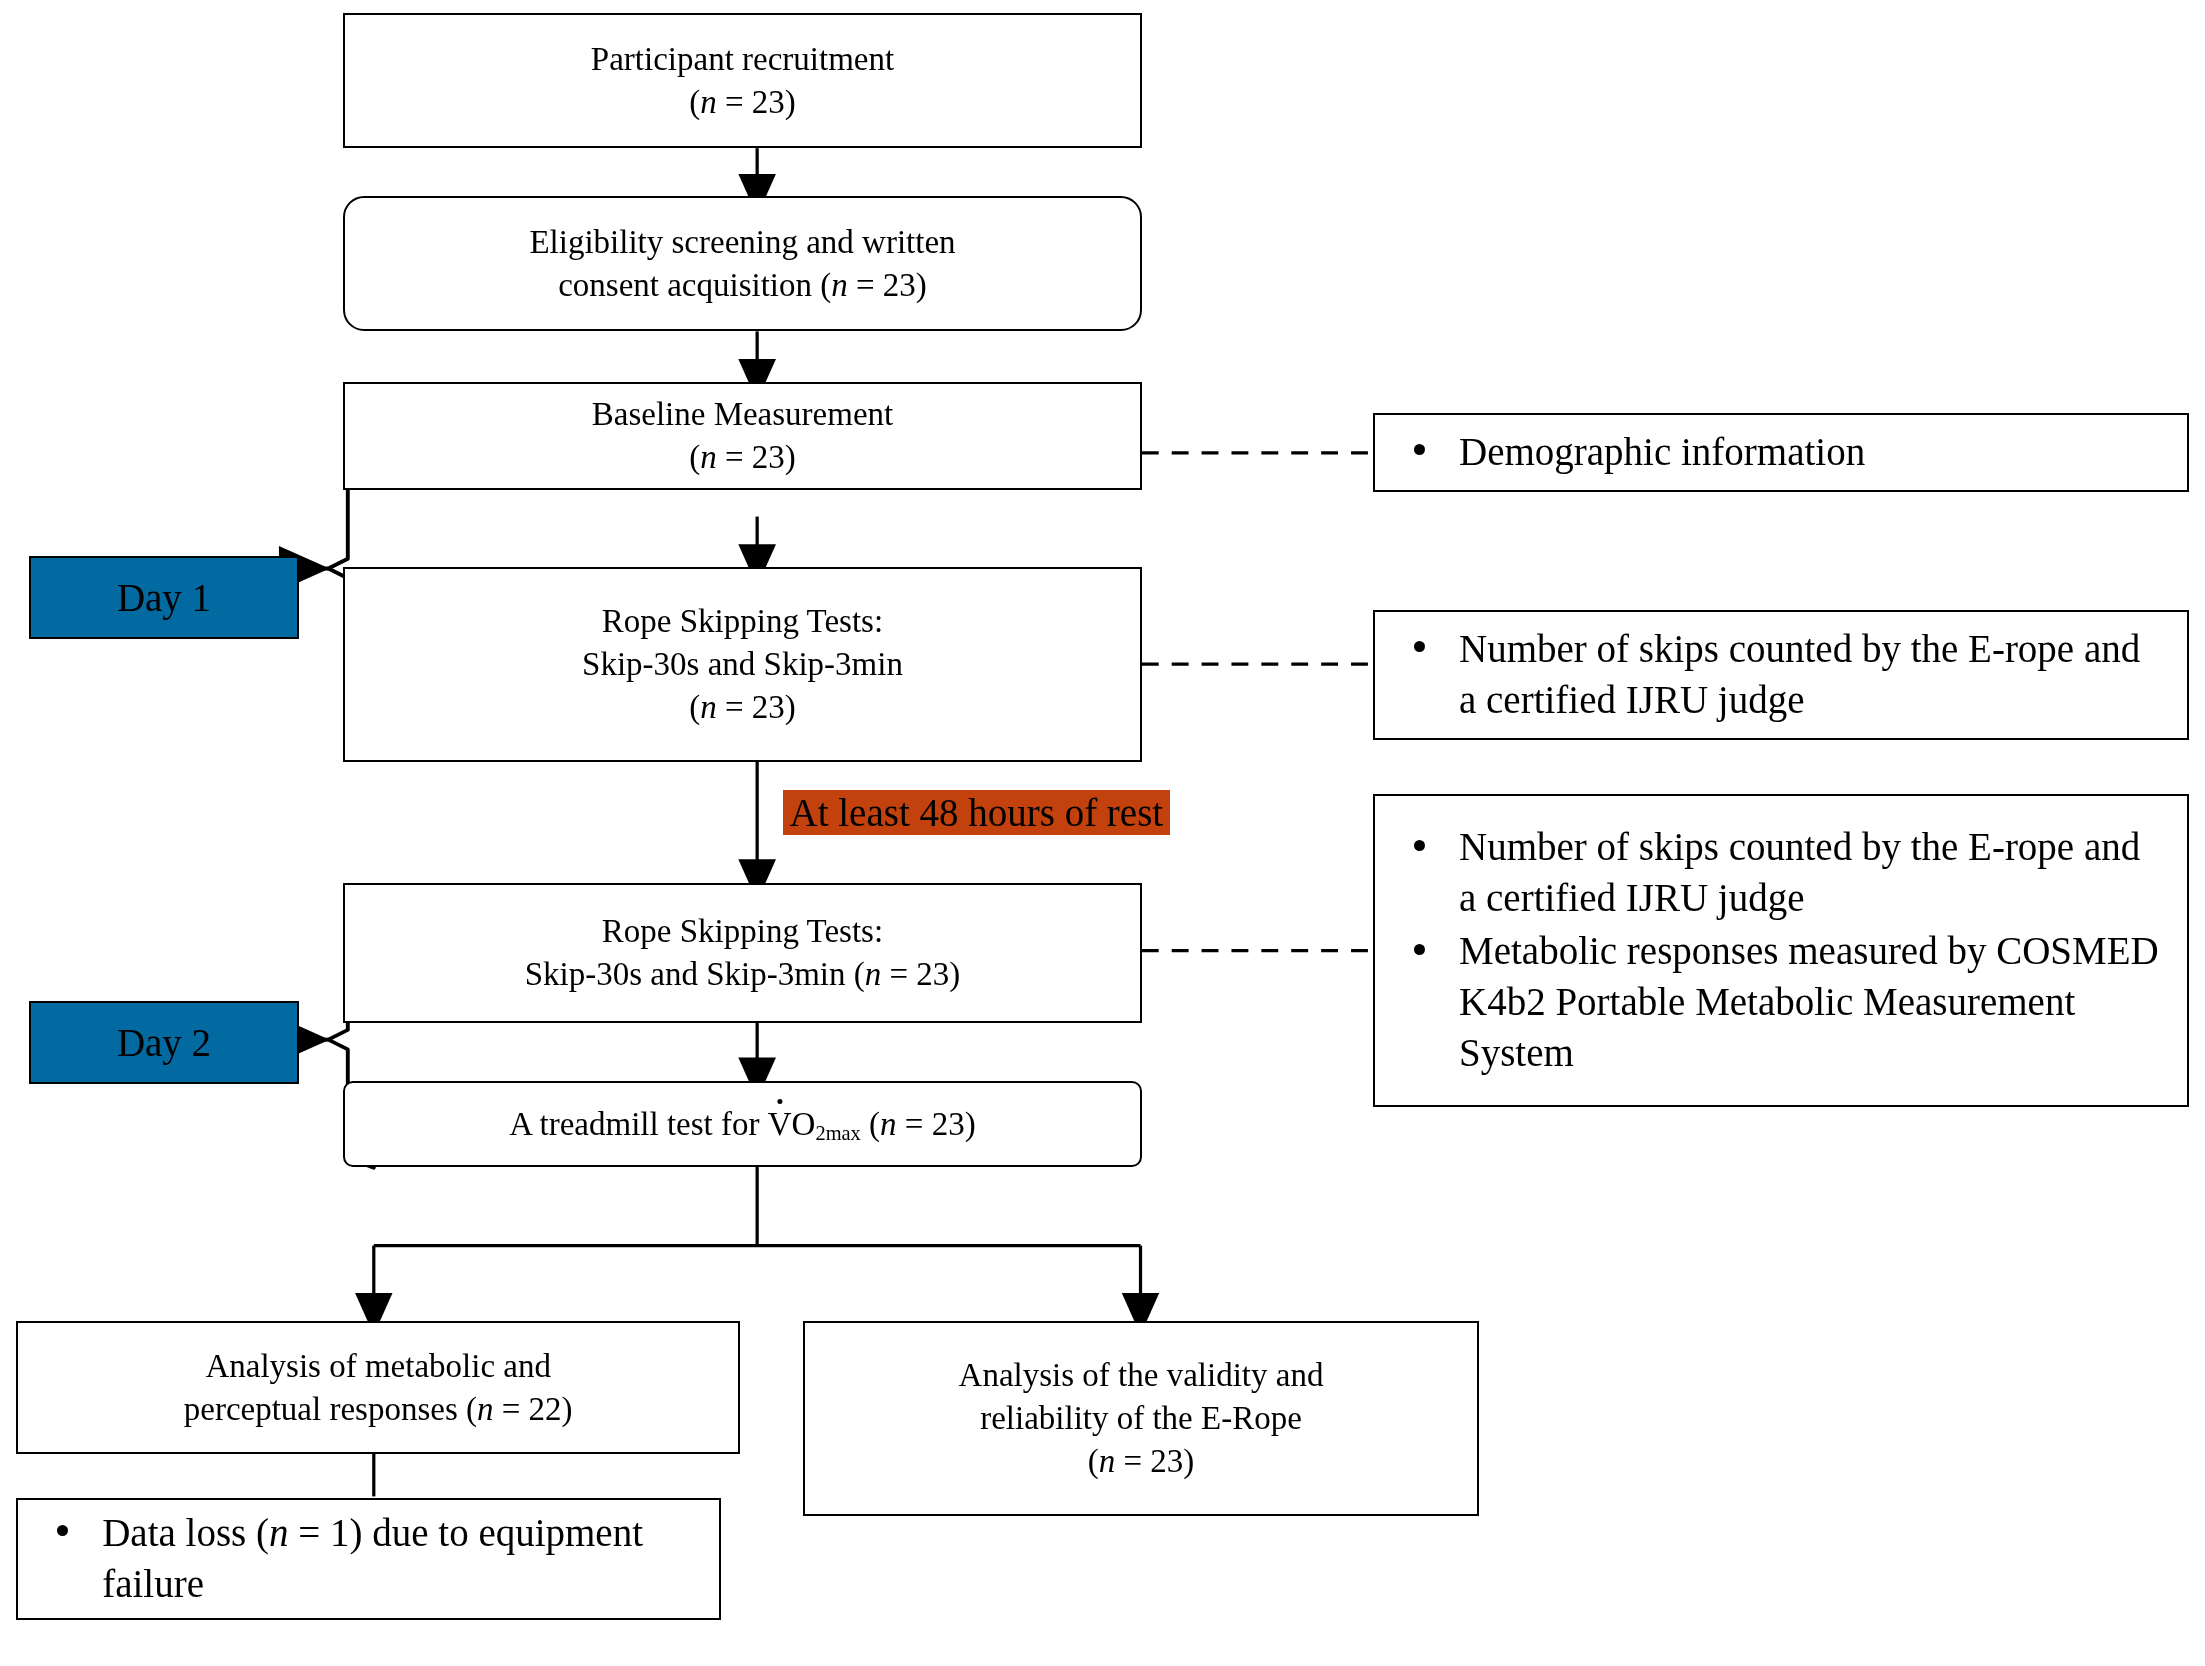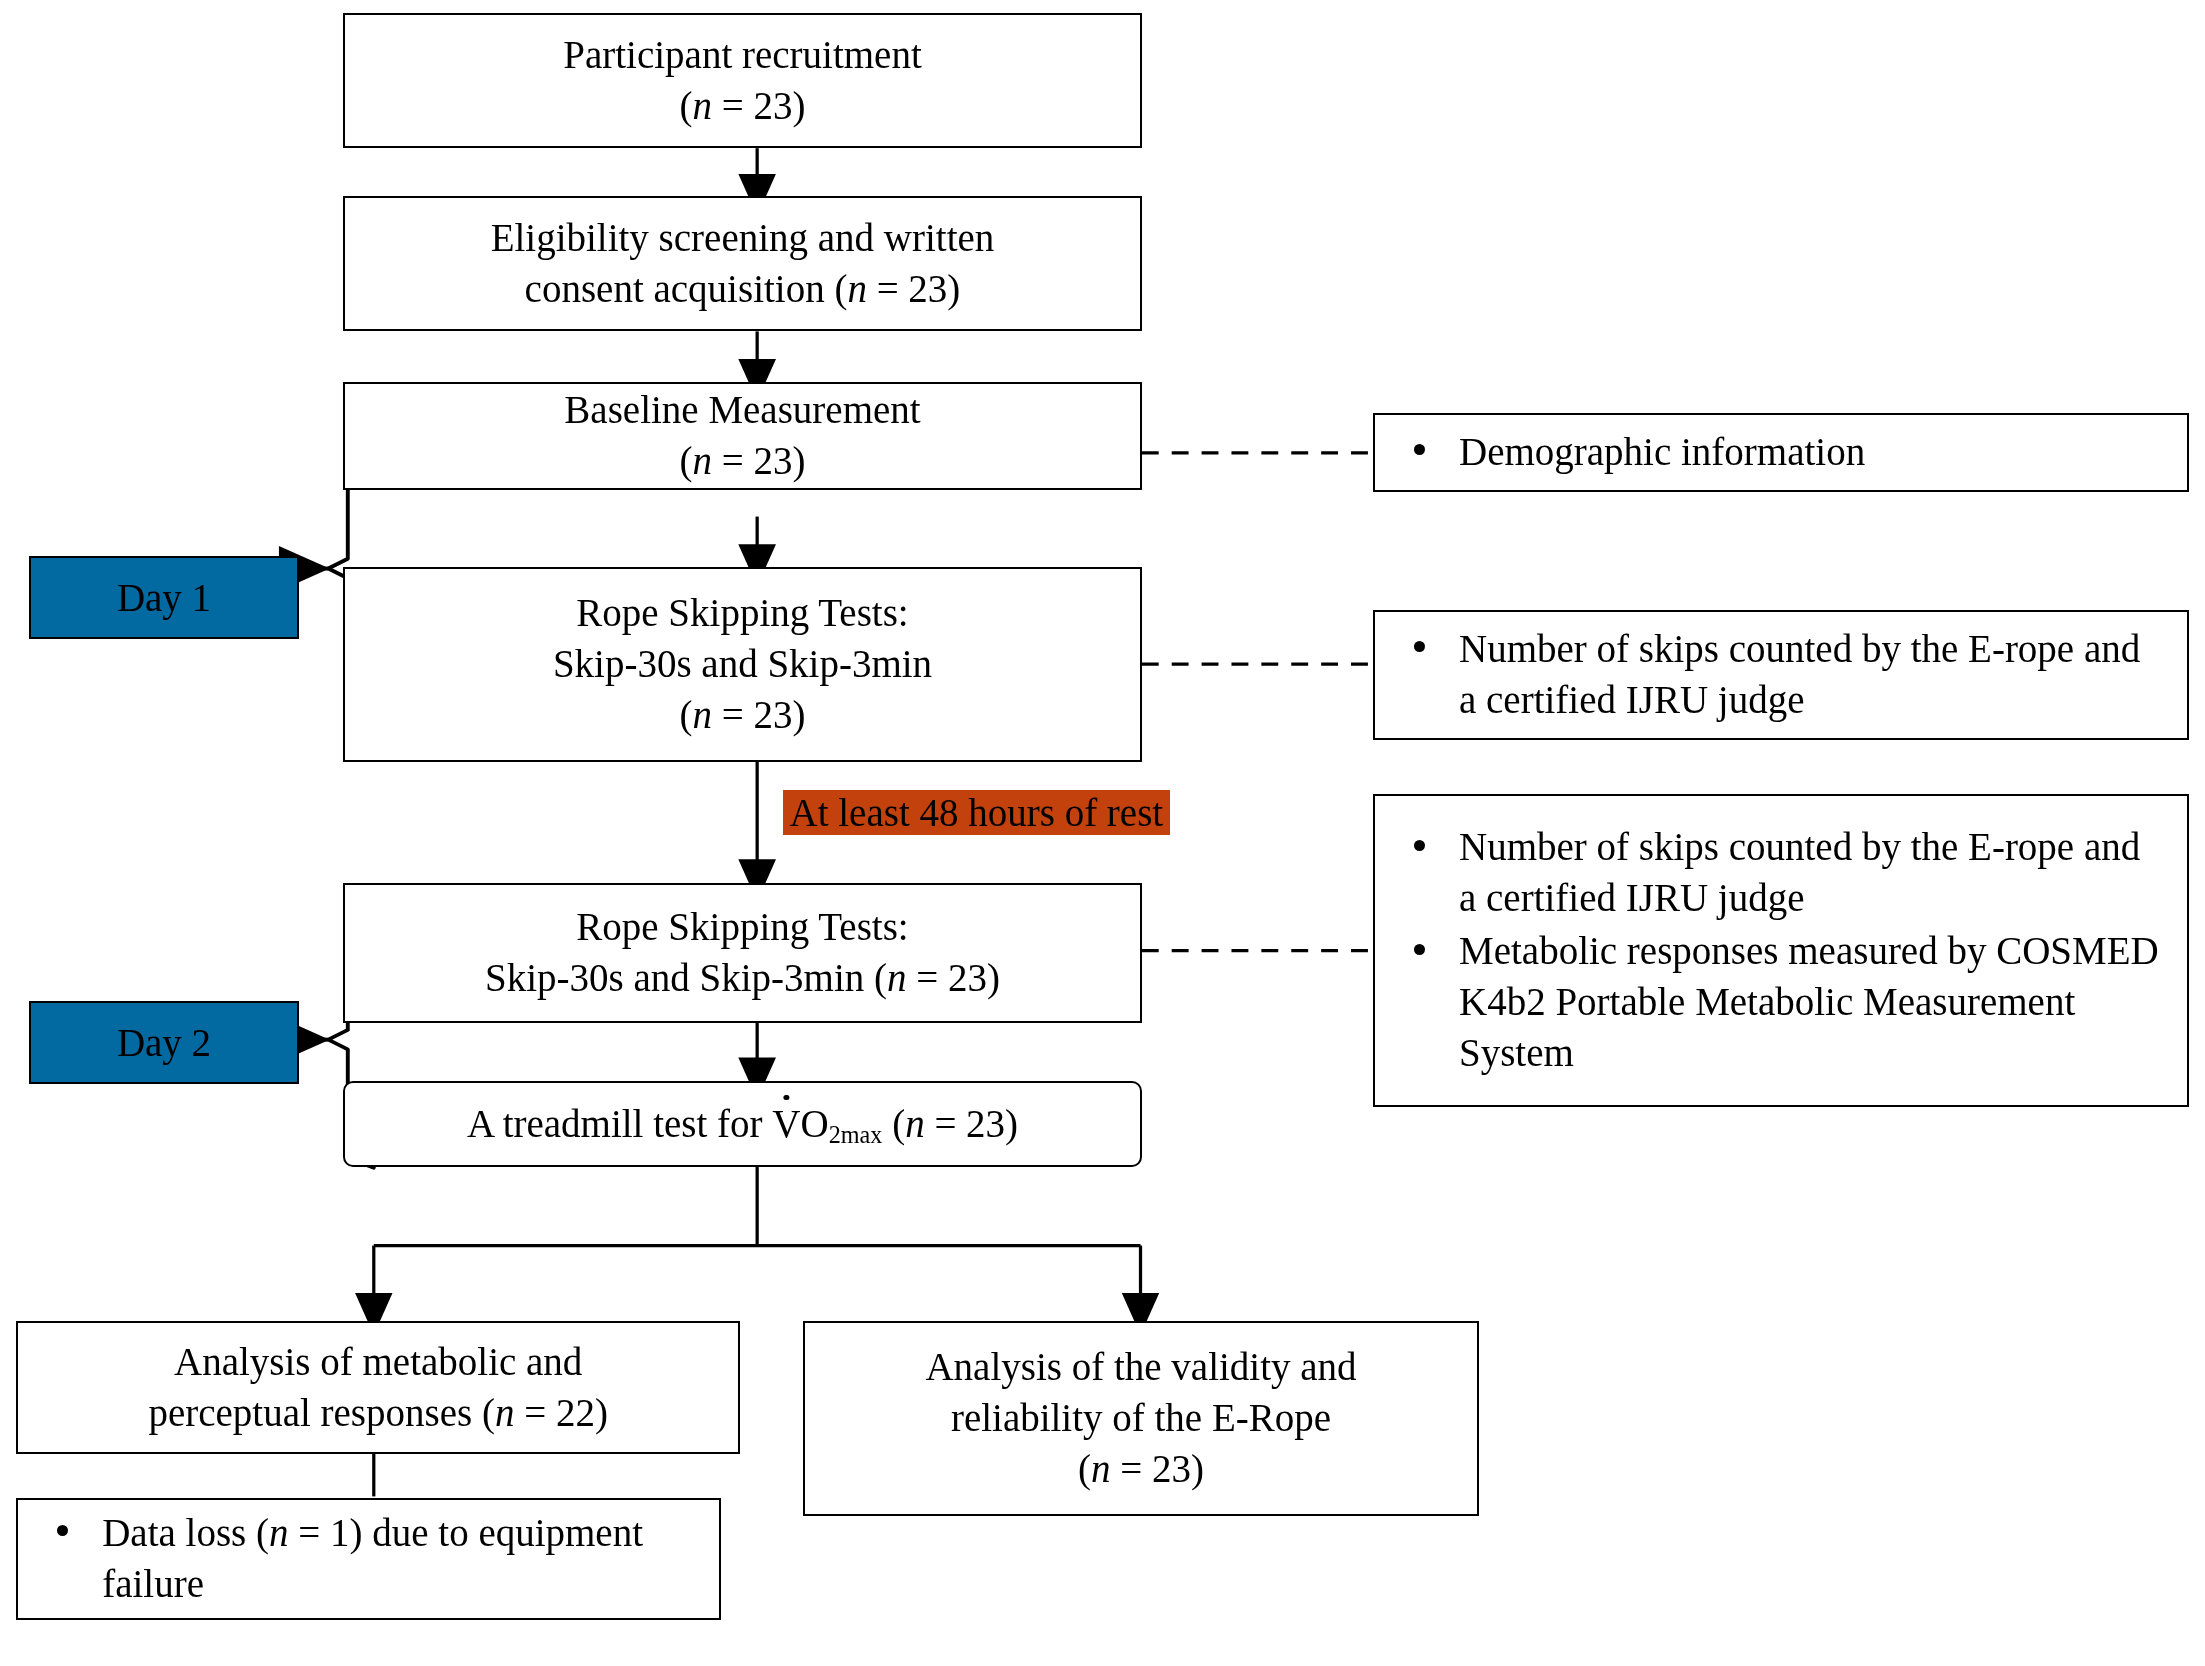--- a/index.html
+++ b/index.html
@@ -34,21 +34,21 @@
     background: #ffffff;
     display: flex;
     align-items: center;
     justify-content: center;
     text-align: center;
     line-height: 1.30;
   }
   .node .txt {
     display: block;
     padding: 0 11.7px;
-    font-size: 39px;
+    font-size: 33px;
   }
   .node.bulleted {
     justify-content: flex-start;
     text-align: left;
   }
   .bullet-list {
     list-style: none;
     margin: 0;
     padding: 0 22px 0 35px;
     width: 100%;
@@ -147,21 +147,21 @@
     <line x1="505" y1="1600" x2="468" y2="1600" stroke="#000000" stroke-width="6" marker-end="url(#arrowleft)"></line>
   </svg>
 
   <div class="node" style="left:343px; top:13px; width:799px; height:135px;">
     <span class="txt">
       <span>Participant recruitment</span><br>
       <span><span>(</span><i class="ital">n</i><span> = 23)</span></span>
     </span>
   </div>
 
-  <div class="node" style="left:343px; top:196px; width:799px; height:135px;">
+  <div class="node" style="left:343px; top:196px; width:799px; height:135px;border-radius:21px;">
     <span class="txt">
       <span>Eligibility screening and written</span><br>
       <span><span>consent acquisition (</span><i class="ital">n</i><span> = 23)</span></span>
     </span>
   </div>
 
   <div class="node" style="left:343px; top:382px; width:799px; height:108px;">
     <span class="txt">
       <span>Baseline Measurement</span><br>
       <span><span>(</span><i class="ital">n</i><span> = 23)</span></span>

